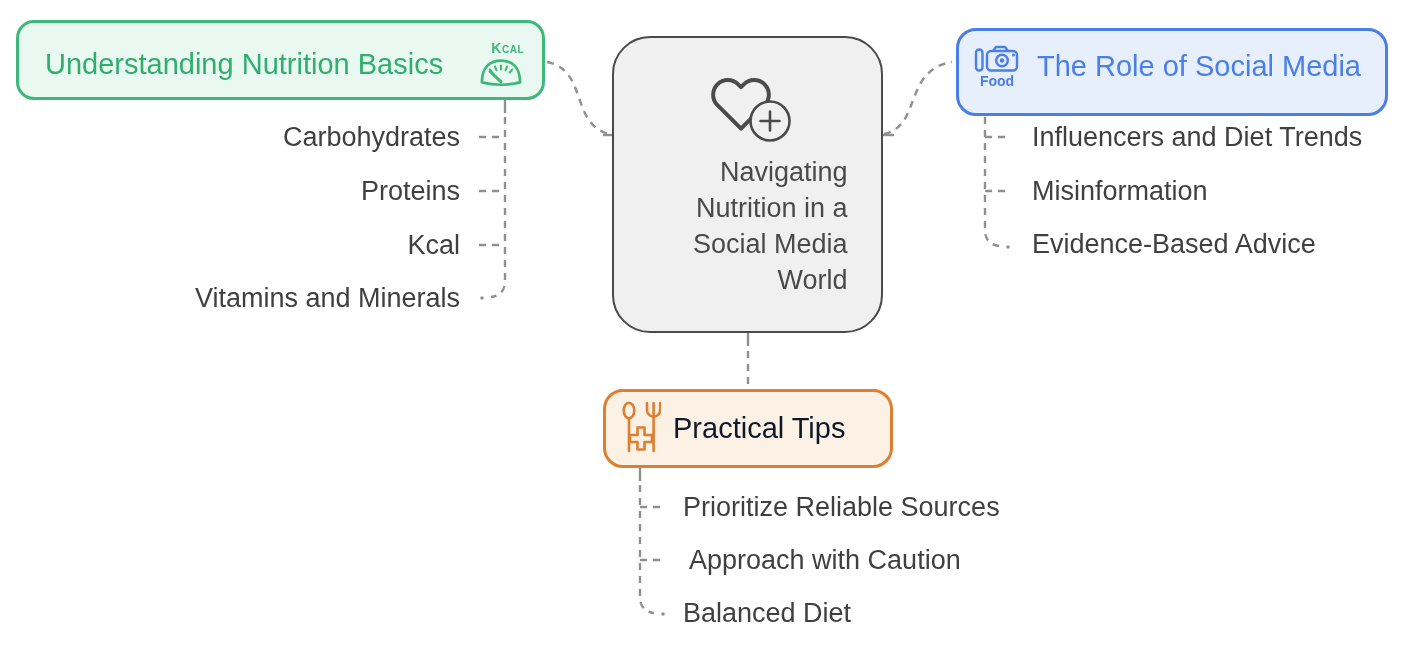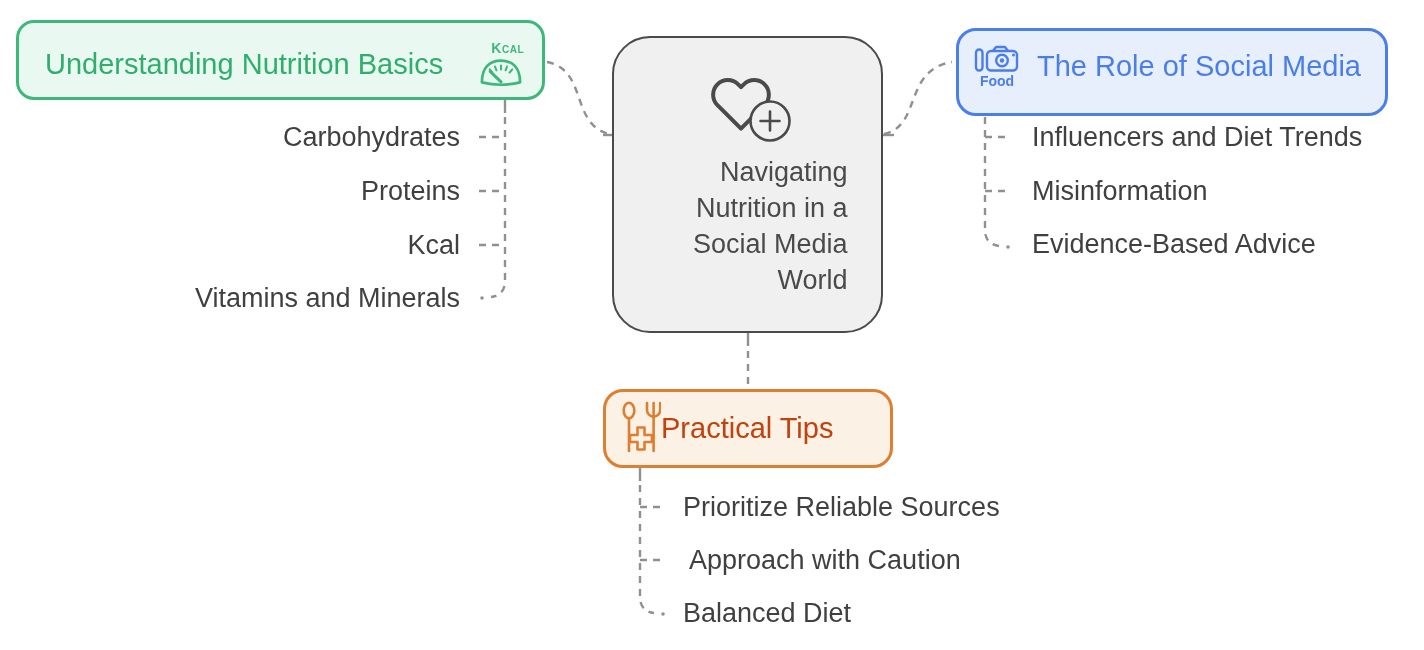--- a/index.html
+++ b/index.html
@@ -18,22 +18,22 @@
     border:3px solid #3EB87A;border-radius:18px;color:#2FAE6E;
     justify-content:space-between;padding:8px 18px 0 26px;
   }
   .bnode-blue{
     left:956px;top:28px;width:432px;height:88px;background:#E7EFFC;
     border:3px solid #4A7EE8;border-radius:20px;color:#4A7EE8;
     padding:0 18px 12px 15px;gap:17px;
   }
   .bnode-orange{
     left:603px;top:389px;width:290px;height:79px;background:#FBF1E4;
-    border:3px solid #DE7E30;border-radius:20px;color:#c2410c;
-    padding:0 18px 0 15px;gap:0;
+    border:3px solid #DE7E30;border-radius:20px;color:#0f172a;
+    padding:0 18px 0 15px;gap:12px;
   }
 
   
   .center-node{
     position:absolute;left:612px;top:36px;width:271px;height:297px;
     background:#F0F0F0;border:2.5px solid #4A4A4A;border-radius:38px;
     box-sizing:border-box;display:flex;flex-direction:column;align-items:center;
     padding-top:34px;
   }
   .heart-wrap{position:relative;width:86px;height:64px;}

